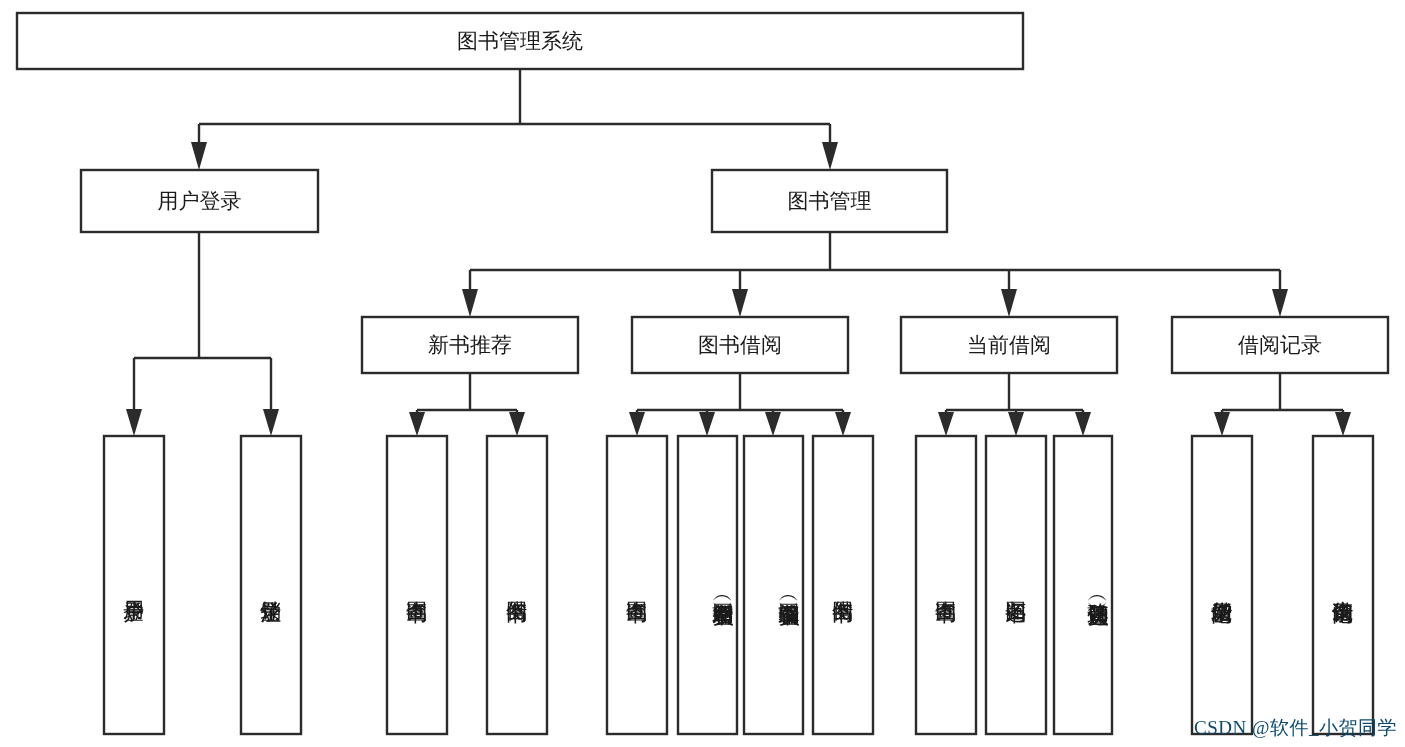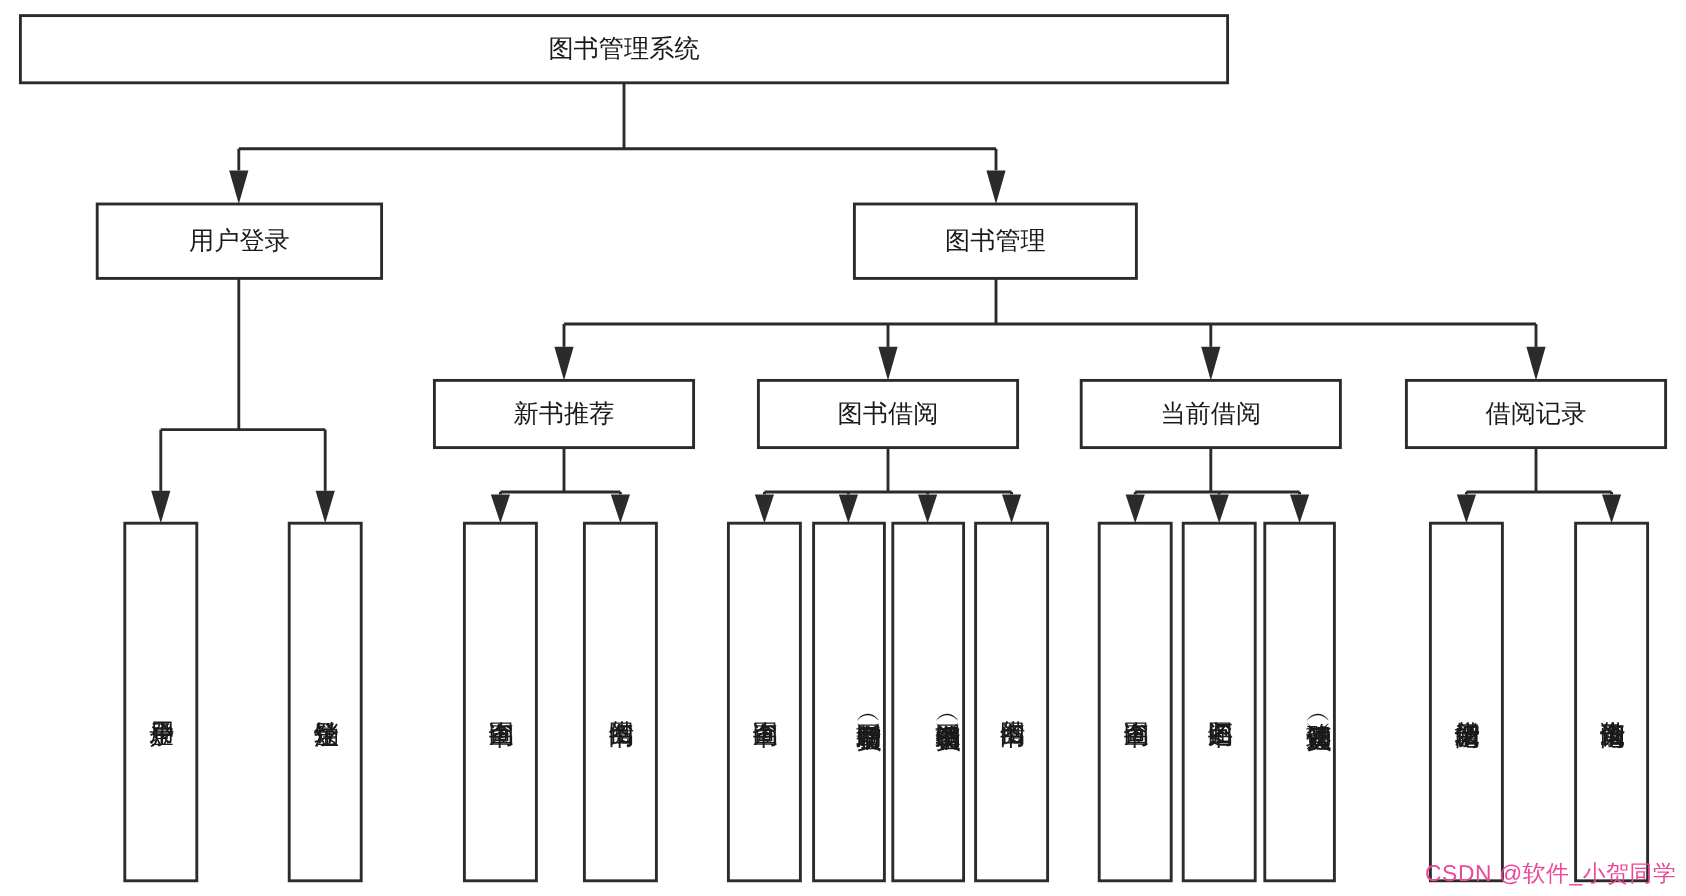--- a/index.html
+++ b/index.html
@@ -66,23 +66,23 @@
     pointer-events: none;
     letter-spacing: 0.5px;
   }
   .vlabel.center-block {
     align-items: center;
   }
   .watermark {
     position: absolute;
     right: 8px;
     bottom: 6px;
-    font-family: Liberation Sans, sans-serif;
+    font-family: Liberation Serif, serif;
     font-size: 19px;
-    color: #ec4899;
+    color: #0c4a6e;
     letter-spacing: 0.5px;
     white-space: nowrap;
   }
 </style>
 </head>
 <body>
 
 <div id="diagram-root">
 
   <svg class="diagram-canvas" viewBox="0 0 1405 747" xmlns="http://www.w3.org/2000/svg">

